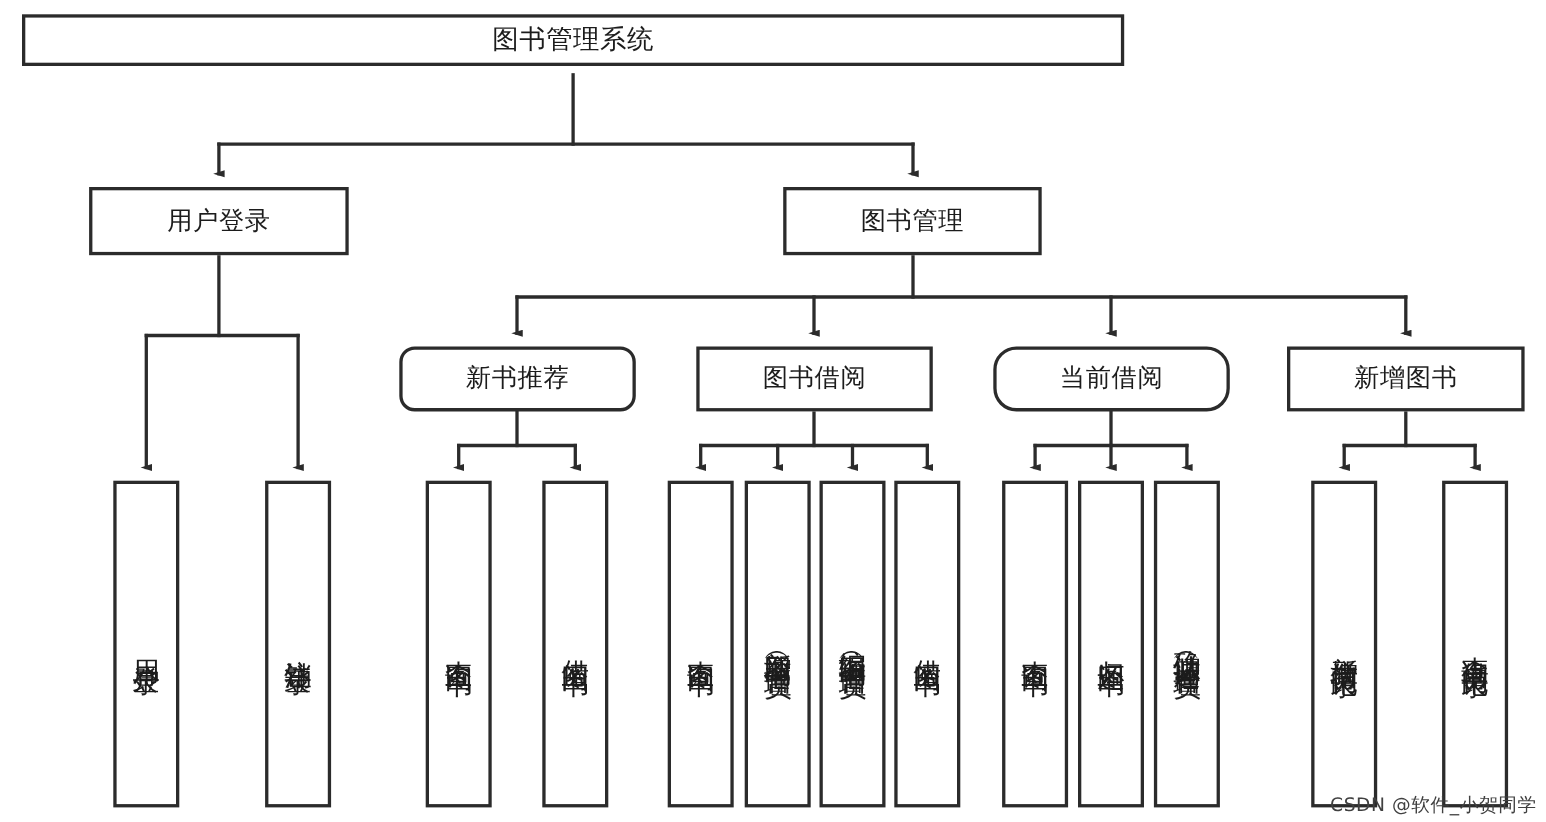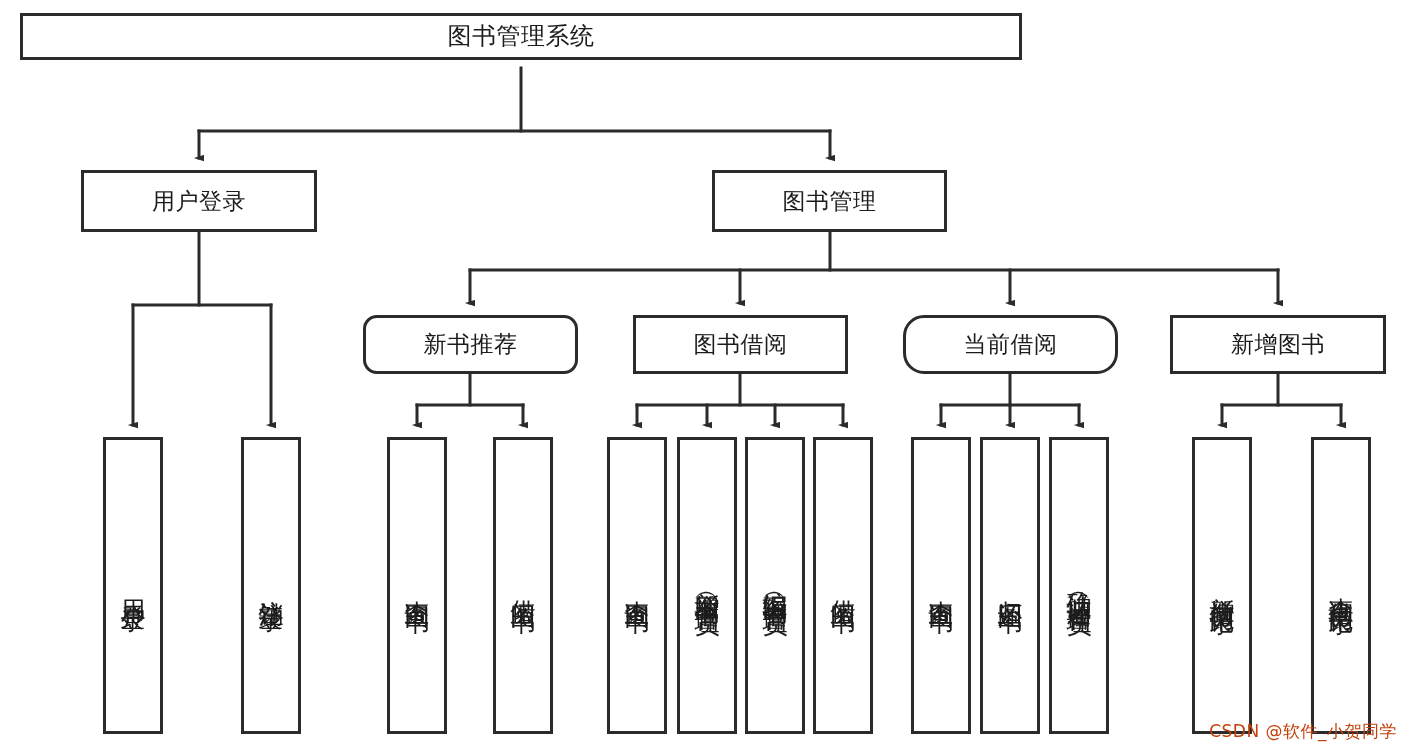--- a/index.html
+++ b/index.html
@@ -64,21 +64,21 @@
     font-size: 25px;
     line-height: 1.0;
     letter-spacing: 3px;
     max-height: 100%;
   }
   #watermark {
     position: absolute;
     right: 8px;
     bottom: 4px;
     font-size: 17px;
-    color: #c2410c;
+    color: #404040;
     white-space: nowrap;
     z-index: 5;
     letter-spacing: 0.5px;
   }
 </style>
 </head>
 <body>
 
 <div id="diagram-canvas">
 

